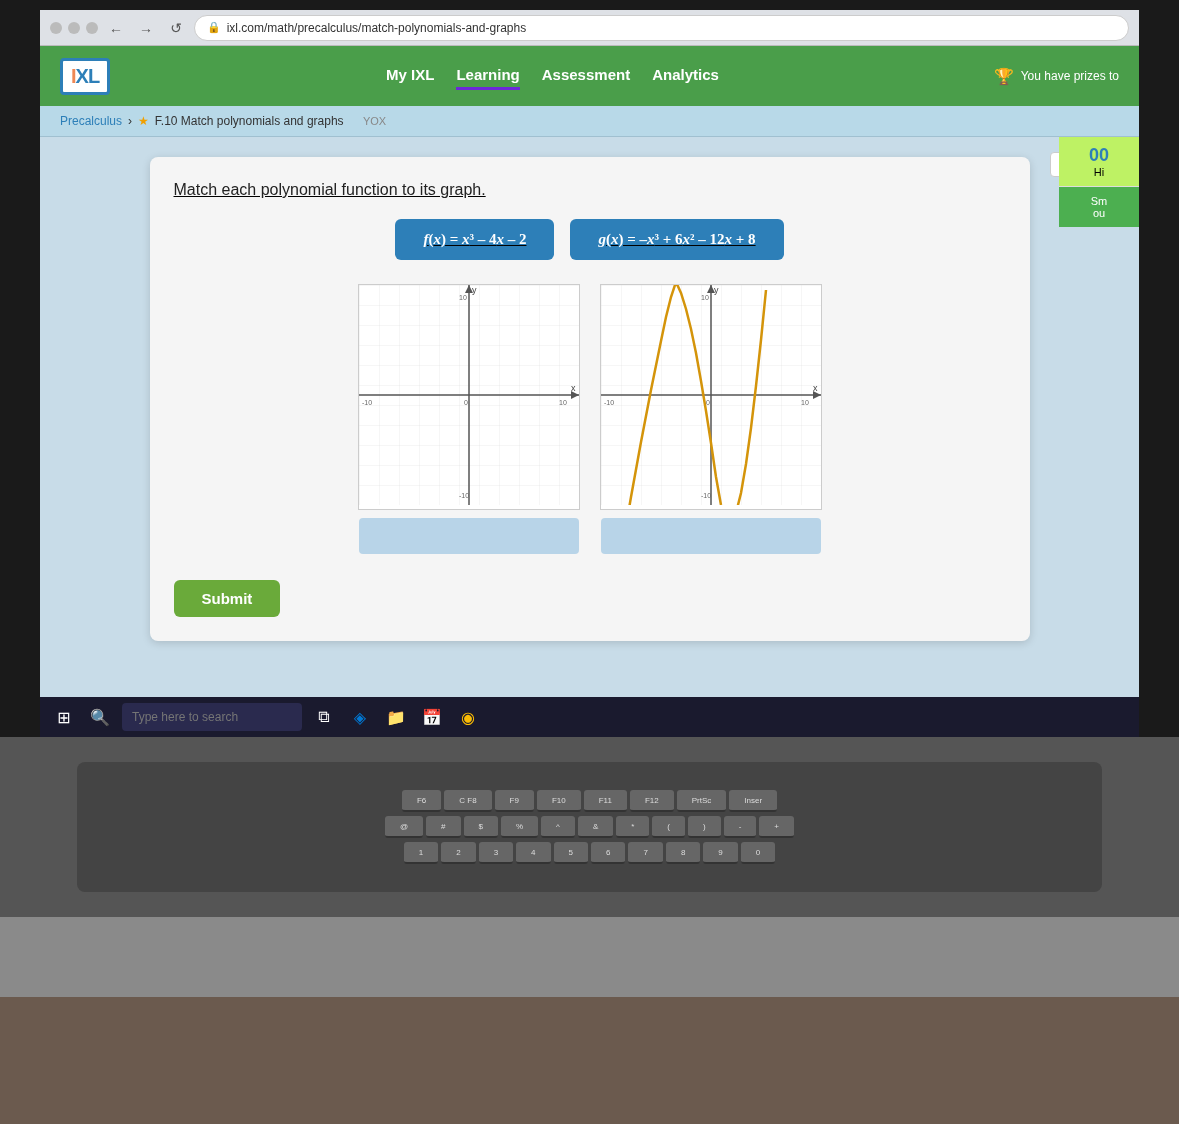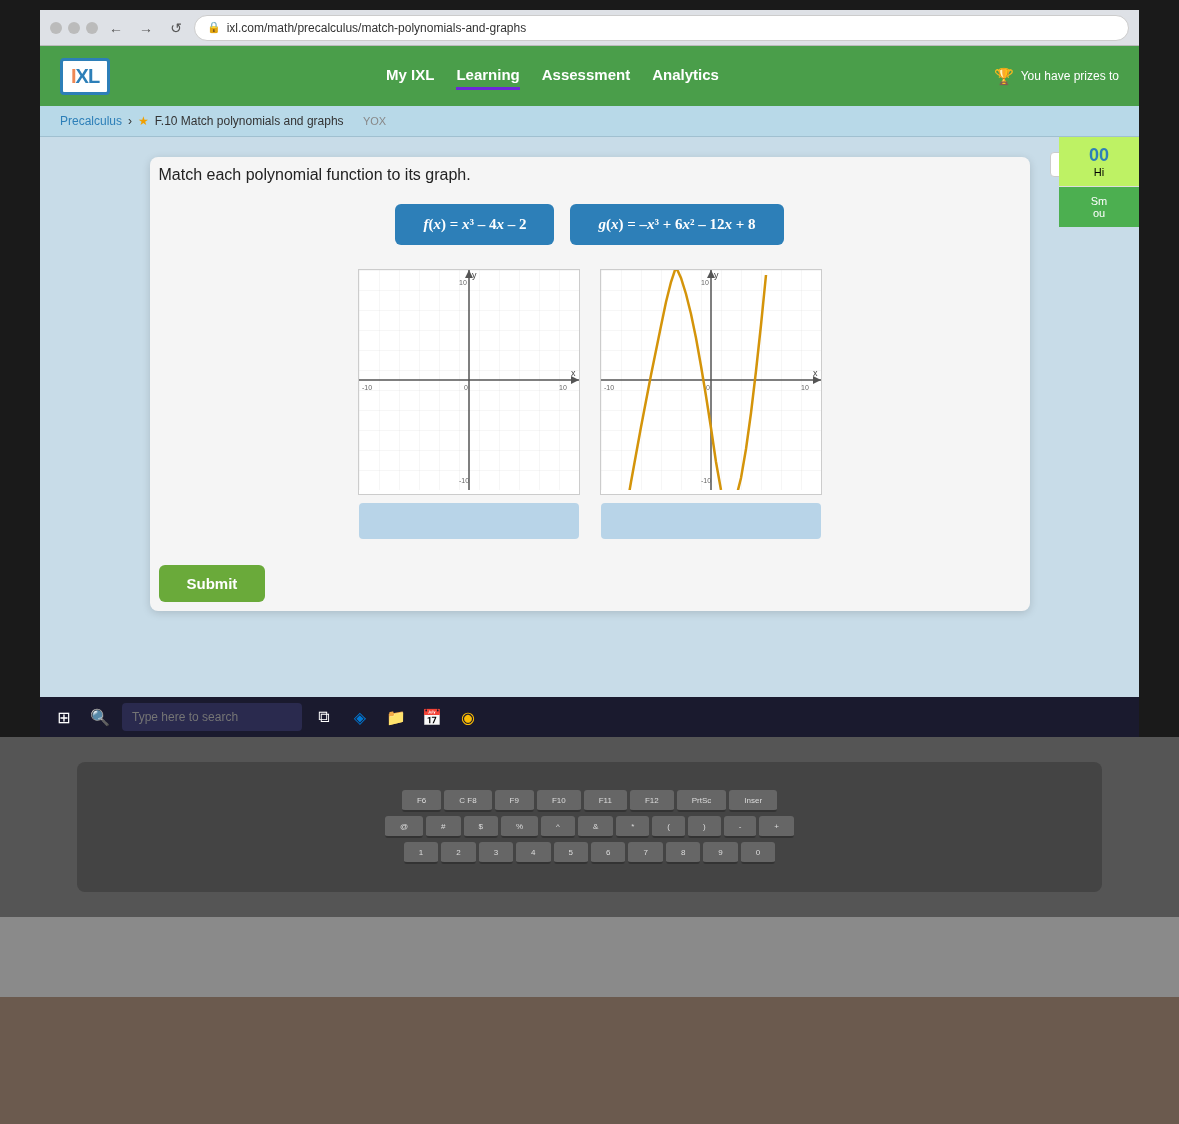--- a/index.html
+++ b/index.html
@@ -159,24 +159,25 @@
       font-size: 13px;
       cursor: pointer;
       display: flex;
       align-items: center;
       gap: 4px;
     }
 
     .question-card {
       background: #f5f5f5;
       border-radius: 8px;
-      padding: 9px;
+      padding: 24px;
       max-width: 880px;
       margin: 0 auto;
       box-shadow: 0 2px 8px rgba(0,0,0,0.15);
+      text-decoration: underline;
     }
 
     .question-text {
       font-size: 16px;
       margin-bottom: 20px;
       color: #222;
     }
 
     
     .function-buttons {

